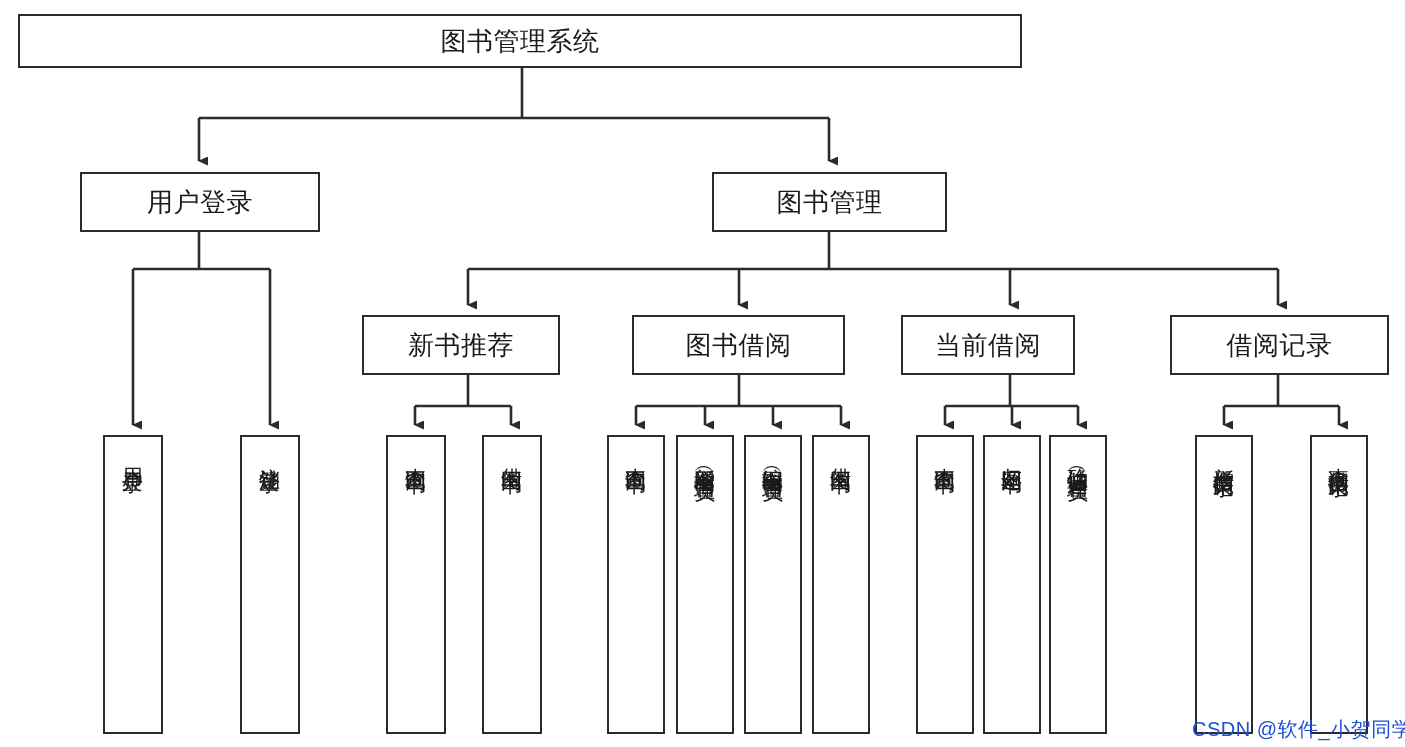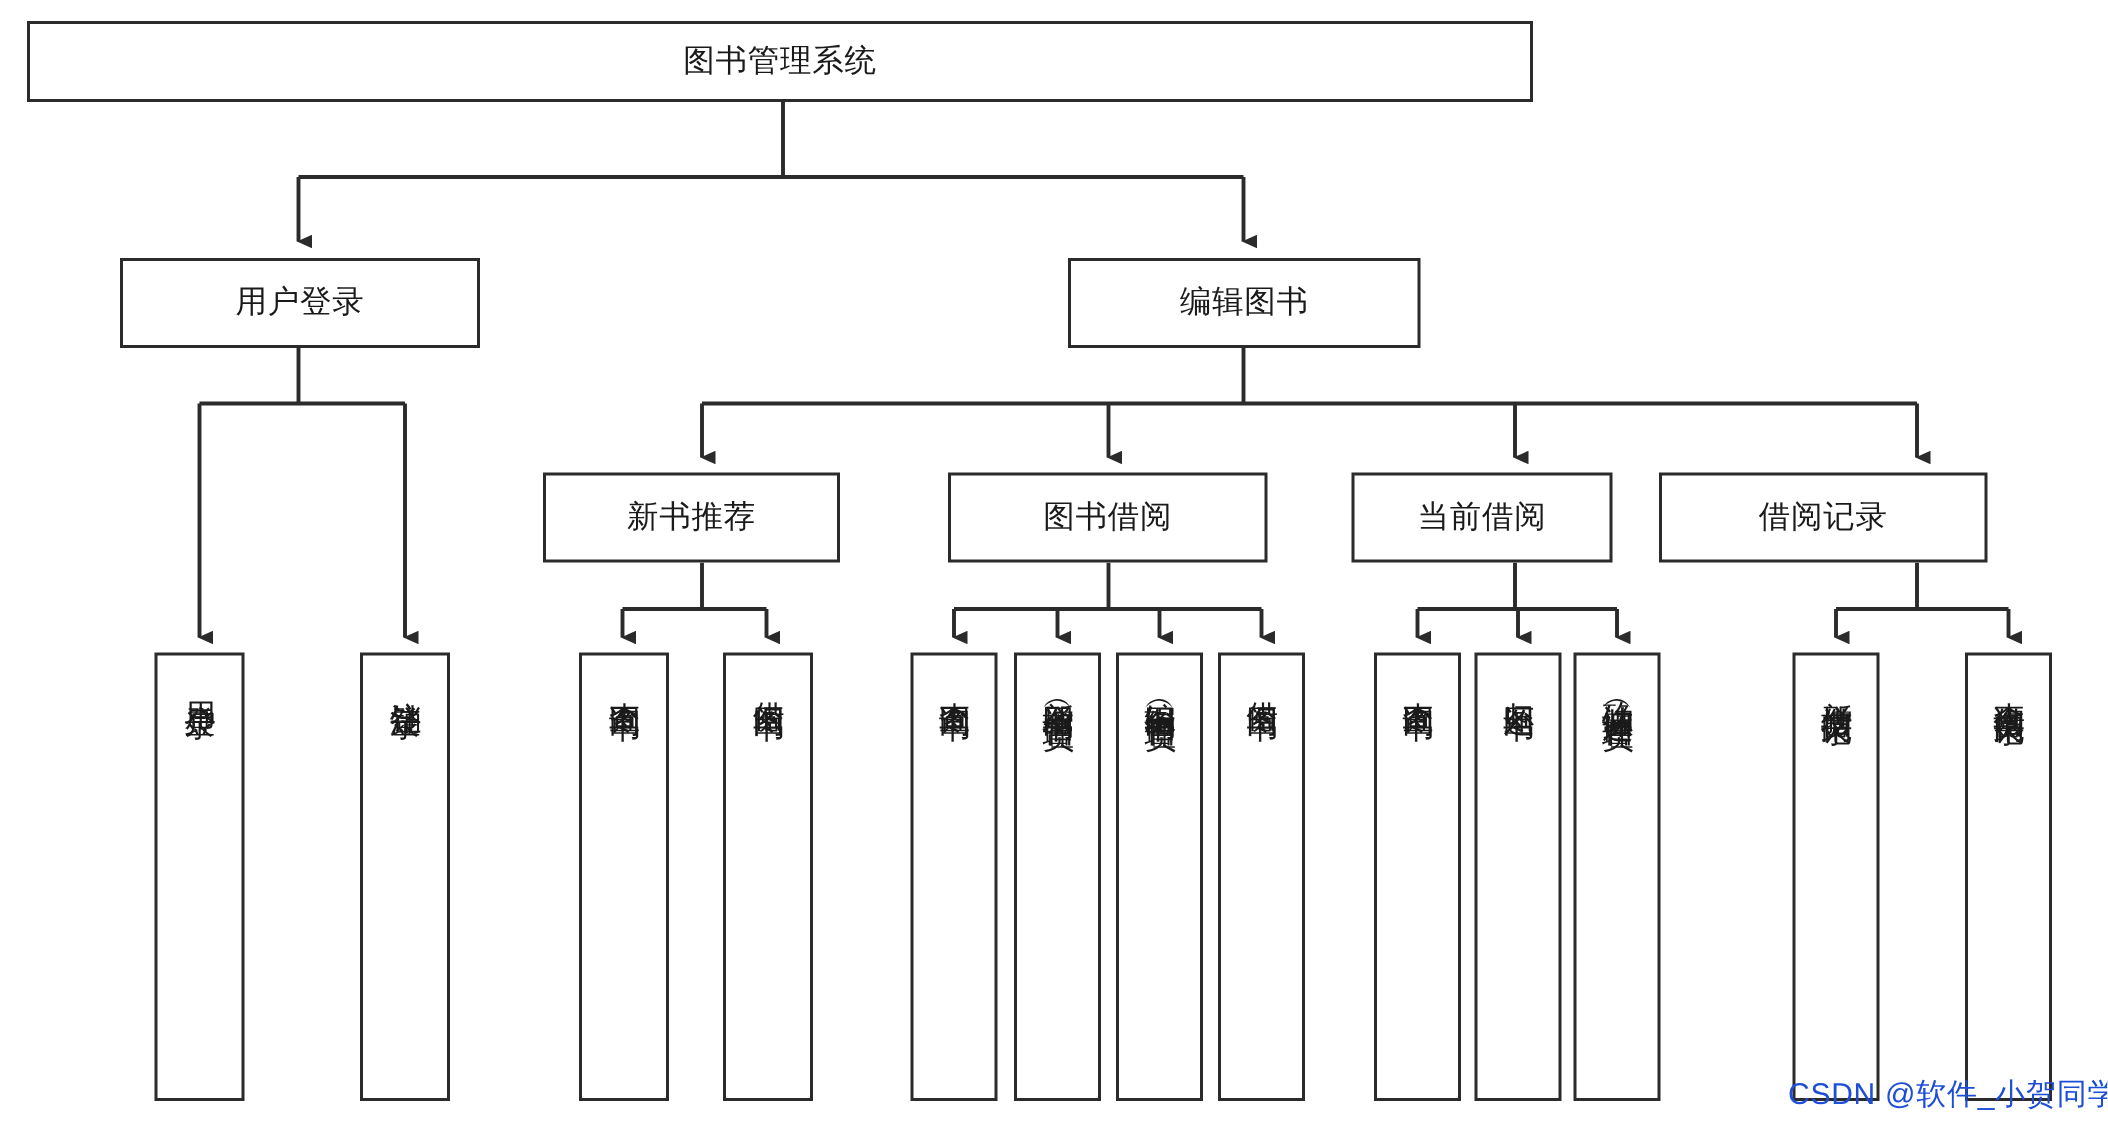--- a/index.html
+++ b/index.html
@@ -28,21 +28,21 @@
     position: absolute;
     box-sizing: border-box;
     background: #ffffff;
     border: 2px solid #2b2b2b;
     display: flex;
     align-items: center;
     justify-content: center;
     z-index: 2;
   }
   .node-label {
-    font-size: 21px;
+    font-size: 26px;
     color: #1a1a1a;
     line-height: 1.18;
     letter-spacing: 0.5px;
     white-space: nowrap;
     text-align: center;
   }
   .node.vertical {
     align-items: flex-start;
     justify-content: center;
     padding-top: 14px;
@@ -121,33 +121,33 @@
   </svg>
 
   <div class="node" style="left:18px; top:14px; width:1004px; height:54px;">
     <span class="node-label">图书管理系统</span>
   </div>
 
   <div class="node" style="left:80px; top:172px; width:240px; height:60px;">
     <span class="node-label">用户登录</span>
   </div>
   <div class="node" style="left:712px; top:172px; width:235px; height:60px;">
-    <span class="node-label">编辑图书</span>
+    <span class="node-label">图书管理</span>
   </div>
 
   <div class="node" style="left:362px; top:315px; width:198px; height:60px;">
     <span class="node-label">新书推荐</span>
   </div>
   <div class="node" style="left:632px; top:315px; width:213px; height:60px;">
     <span class="node-label">图书借阅</span>
   </div>
   <div class="node" style="left:901px; top:315px; width:174px; height:60px;">
     <span class="node-label">当前借阅</span>
   </div>
-  <div class="node" style="left:1106px; top:315px; width:219px; height:60px;">
+  <div class="node" style="left:1170px; top:315px; width:219px; height:60px;">
     <span class="node-label">借阅记录</span>
   </div>
 
   <div class="node vertical" style="left:103px; top:435px; width:60px; height:299px;">
     <span class="node-label">用户登录</span>
   </div>
   <div class="node vertical" style="left:240px; top:435px; width:60px; height:299px;">
     <span class="node-label">注销登录</span>
   </div>
 

